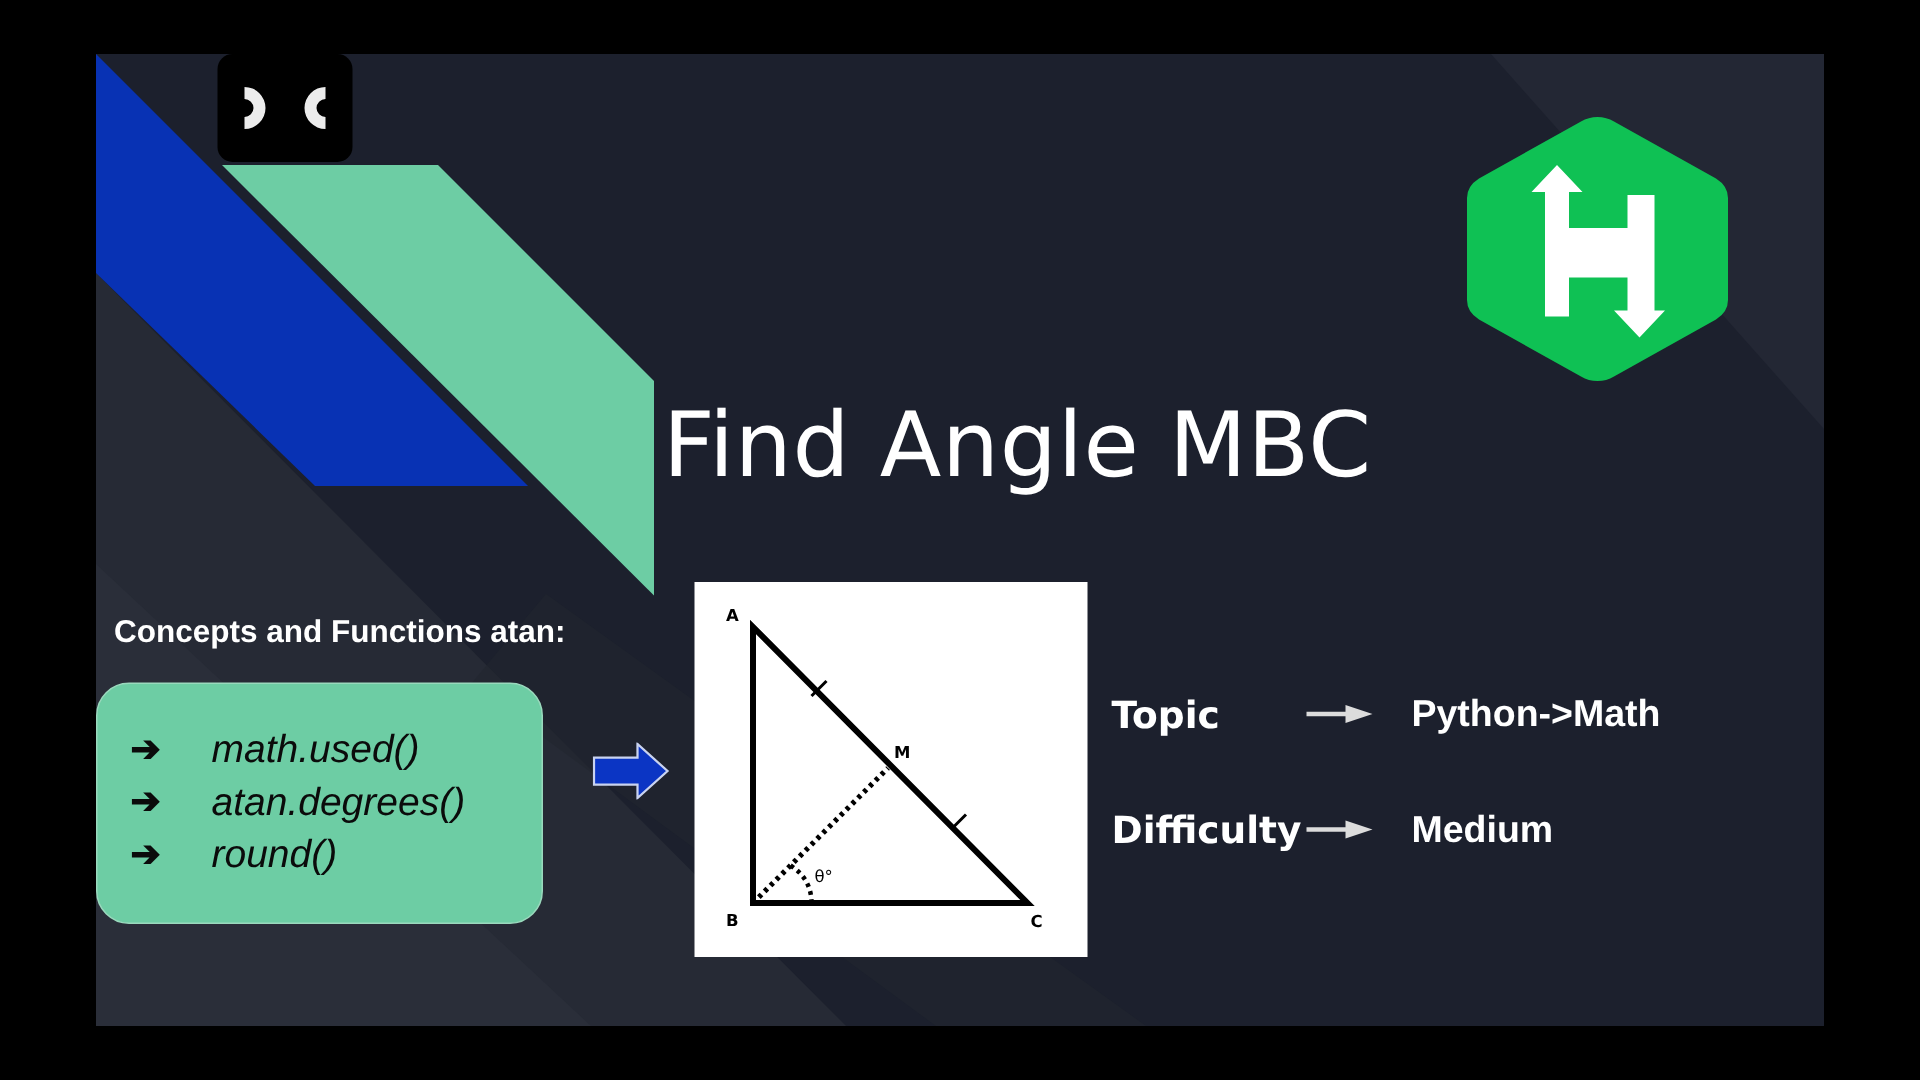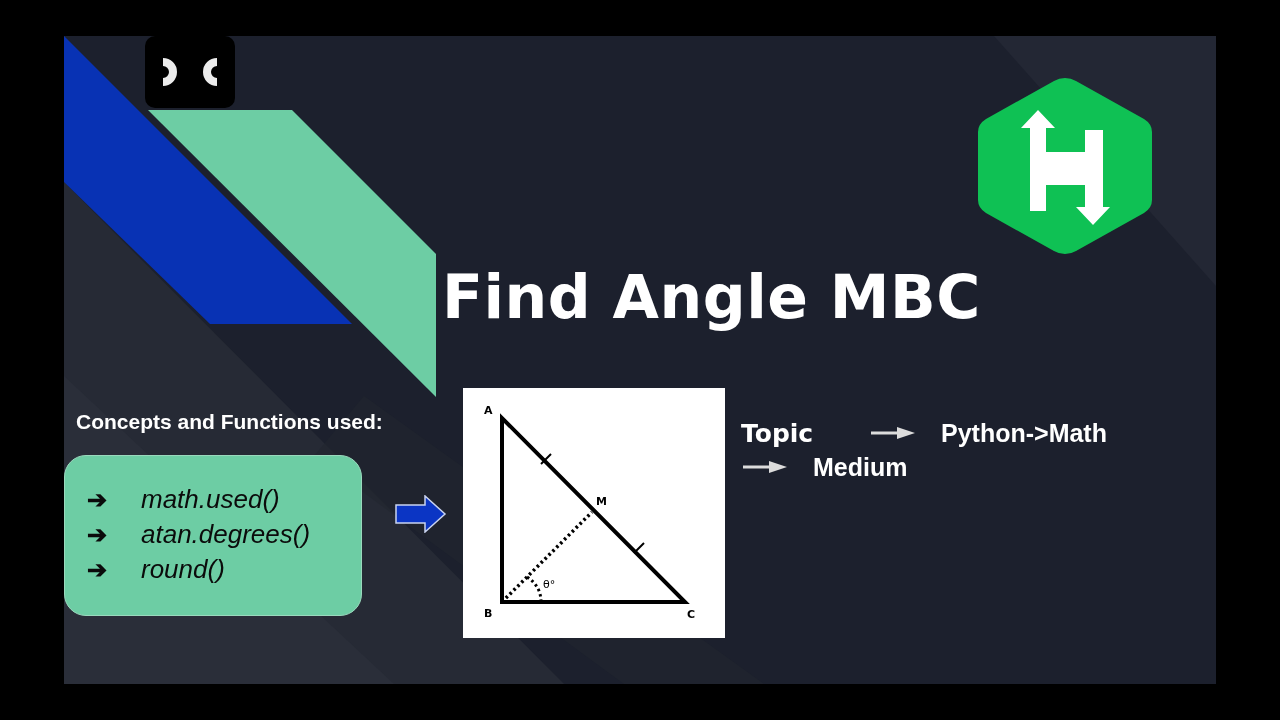--- a/index.html
+++ b/index.html
@@ -15,21 +15,21 @@
   .bg-svg { position: absolute; left: 0; top: 0; width: 1152px; height: 648px; }
   .dc-logo {
     position: absolute; left: 81px; top: 0px; width: 90px; height: 72px;
     background: #000; border-radius: 10px;
   }
   .dc-logo svg { width: 90px; height: 72px; display: block; }
   .hex-logo { position: absolute; left: 910px; top: 38px; width: 182px; height: 184px; }
   .hex-logo svg { width: 182px; height: 184px; display: block; }
   .title {
     position: absolute; left: 378px; top: 226px; margin: 0;
-    color: #ffffff; font-weight: bold; font-size: 60px; letter-spacing: 0.5px;
+    color: #ffffff; font-weight: normal; font-size: 60px; letter-spacing: 0.5px;
     font-family: "DejaVu Sans", sans-serif; white-space: nowrap;
   }
   .concepts-heading {
     position: absolute; left: 12px; top: 374px; margin: 0;
     color: #ffffff; font-weight: bold; font-size: 21px; white-space: nowrap;
   }
   .concepts-box {
     position: absolute; left: 0px; top: 419px; width: 298px; height: 161px;
     background: #6dcda4; border-radius: 22px; border: 1px solid #9ad9bd;
     box-sizing: border-box;
@@ -40,21 +40,21 @@
     color: #0b0b0b; font-size: 26px; font-style: italic;
   }
   .concepts-list .bullet { font-style: normal; font-weight: bold; width: 54px; font-size: 24px; }
   .flow-arrow { position: absolute; left: 331px; top: 459px; width: 52px; height: 38px; }
   .diagram-card {
     position: absolute; left: 399px; top: 352px; width: 262px; height: 250px;
     background: #ffffff;
   }
   .diagram-card svg { width: 262px; height: 250px; display: block; }
   .meta { position: absolute; left: 677px; top: 380px; color: #fff; font-weight: bold; font-size: 27px; }
-  .meta-row { display: flex; align-items: center; height: 34px; }
+  .meta-row { display: flex; align-items: center; height: 34px; margin-top: 43px; }
   .meta-key { width: 128px; font-family: "DejaVu Sans", sans-serif; font-size: 25px; }
   .meta-arrow { width: 72px; display: flex; align-items: center; }
   .meta-val { font-family: Liberation Sans, sans-serif; font-size: 25px; }
 </style>
 </head>
 <body>
 
 <div class="slide">
 
   <svg class="bg-svg" viewBox="0 0 1152 648">
@@ -78,21 +78,21 @@
 
   <div class="hex-logo">
     <svg viewBox="0 0 182 184">
       <path d="M91,4 Q97,4 102,7 L170,45 Q178,50 178,58 L178,126 Q178,134 170,139 L102,177 Q97,180 91,180 Q85,180 80,177 L12,139 Q4,134 4,126 L4,58 Q4,50 12,45 L80,7 Q85,4 91,4 Z" fill="#0fc154"></path>
       <path d="M47,54 L64,36 L81,54 L72,54 L72,78 L111,78 L111,56 L129,56 L129,133 L136,133 L119,151 L102,133 L111,133 L111,111 L72,111 L72,137 L56,137 L56,54 Z" fill="#ffffff"></path>
     </svg>
   </div>
 
   <h1 class="title">Find Angle MBC</h1>
 
-  <p class="concepts-heading">Concepts and Functions used:</p>
+  <p class="concepts-heading">Concepts and Functions atan:</p>
 
   <div class="concepts-box">
     <ul class="concepts-list">
       <li>
         <span class="bullet">➔</span>
         <span>math.used()</span>
       </li>
       <li>
         <span class="bullet">➔</span>
         <span>atan.degrees()</span>
@@ -128,20 +128,21 @@
       <span class="meta-key">Topic</span>
       <span class="meta-arrow">
         <svg width="48" height="16" viewBox="0 0 48 16">
             <line x1="2" y1="8" x2="30" y2="8" stroke="#dcdcdc" stroke-width="3"></line>
             <polygon points="28,2 46,8 28,14" fill="#dcdcdc"></polygon>
           </svg>
       </span>
       <span class="meta-val">Python-&gt;Math</span>
     </div>
     <div class="meta-row">
+      <span class="meta-key">Difficulty</span>
       <span class="meta-arrow">
         <svg width="48" height="16" viewBox="0 0 48 16">
             <line x1="2" y1="8" x2="30" y2="8" stroke="#dcdcdc" stroke-width="3"></line>
             <polygon points="28,2 46,8 28,14" fill="#dcdcdc"></polygon>
           </svg>
       </span>
       <span class="meta-val">Medium</span>
     </div>
   </div>
 

